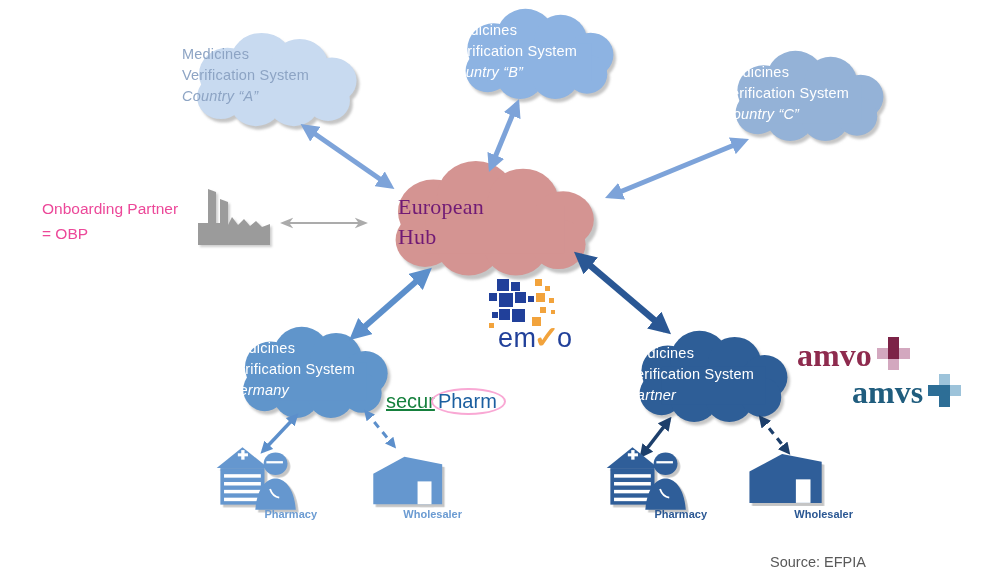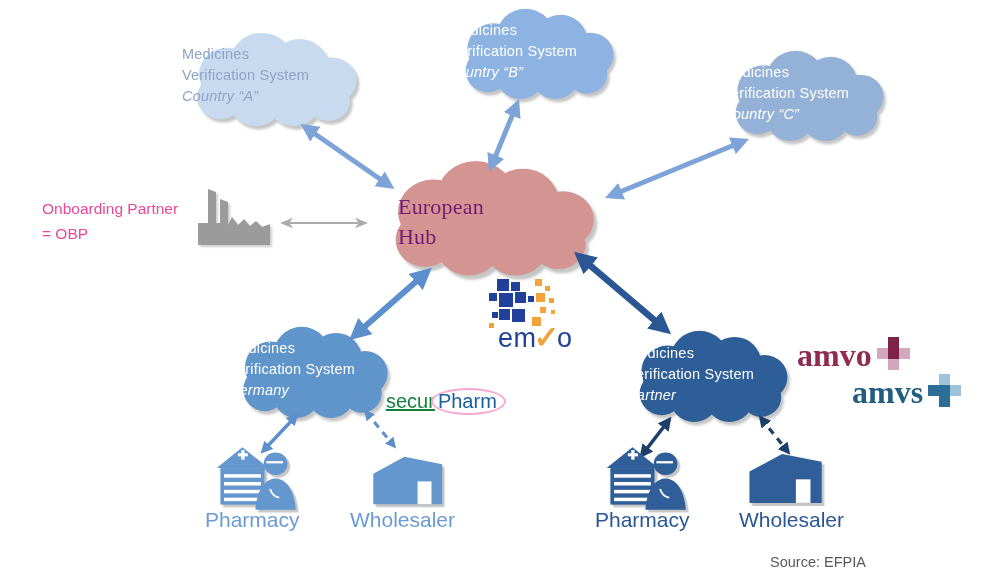--- a/index.html
+++ b/index.html
@@ -15,21 +15,21 @@
   .cloud-label .it{font-style:italic;}
   .cl-a{left:182px;top:44px;width:180px;color:#8da4c4;}
   .cl-b{left:450px;top:20px;width:172px;color:#ffffff;}
   .cl-c{left:722px;top:62px;width:172px;color:#ffffff;}
   .cl-hub{left:398px;top:192px;width:185px;color:#701a75;font-size:22px;line-height:30px;font-family:Liberation Serif, serif;}
   .cl-de{left:228px;top:338px;width:168px;color:#ffffff;}
   .cl-at{left:627px;top:343px;width:170px;color:#ffffff;}
 
   .onboarding{position:absolute;left:42px;top:196px;font-size:15.5px;line-height:25px;
               color:#ec4899;}
-  .actor-label{position:absolute;font-size:21px;text-align:left;}
+  .actor-label{position:absolute;font-size:11px;text-align:right;font-weight:bold;}
   .al-ph-de{left:205px;top:508px;width:112px;color:#6b9bd2;}
   .al-wh-de{left:350px;top:508px;width:112px;color:#6b9bd2;}
   .al-ph-at{left:595px;top:508px;width:112px;color:#2a5793;}
   .al-wh-at{left:739px;top:508px;width:114px;color:#2a5793;}
   .source{position:absolute;left:770px;top:554px;font-size:14.5px;color:#595959;}
 
   .emvo-text{position:absolute;left:498px;top:318px;width:106px;text-align:left;
              font-size:27px;color:#21409a;letter-spacing:.5px;}
   .emvo-check{color:#f2a33c;font-weight:bold;font-size:31px;margin:0 -3px;
               position:relative;top:1px;}

